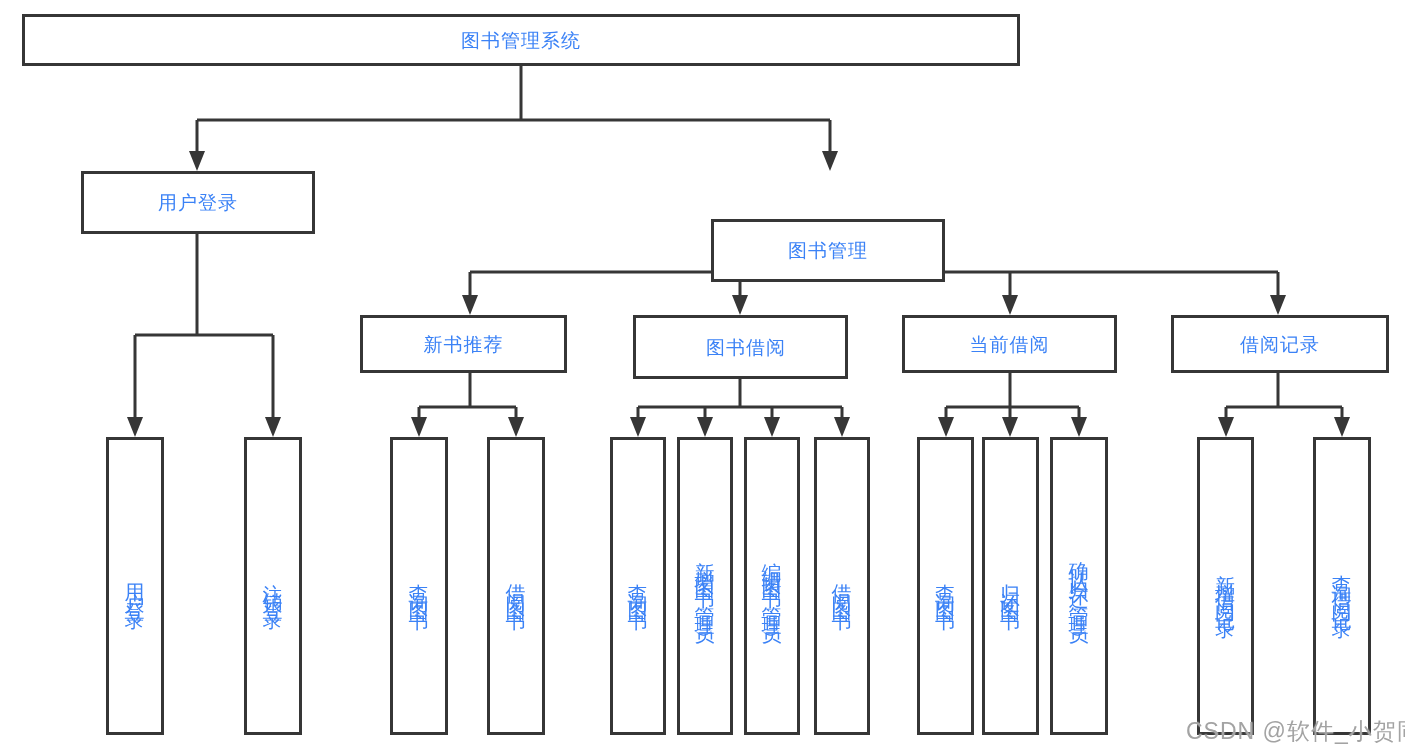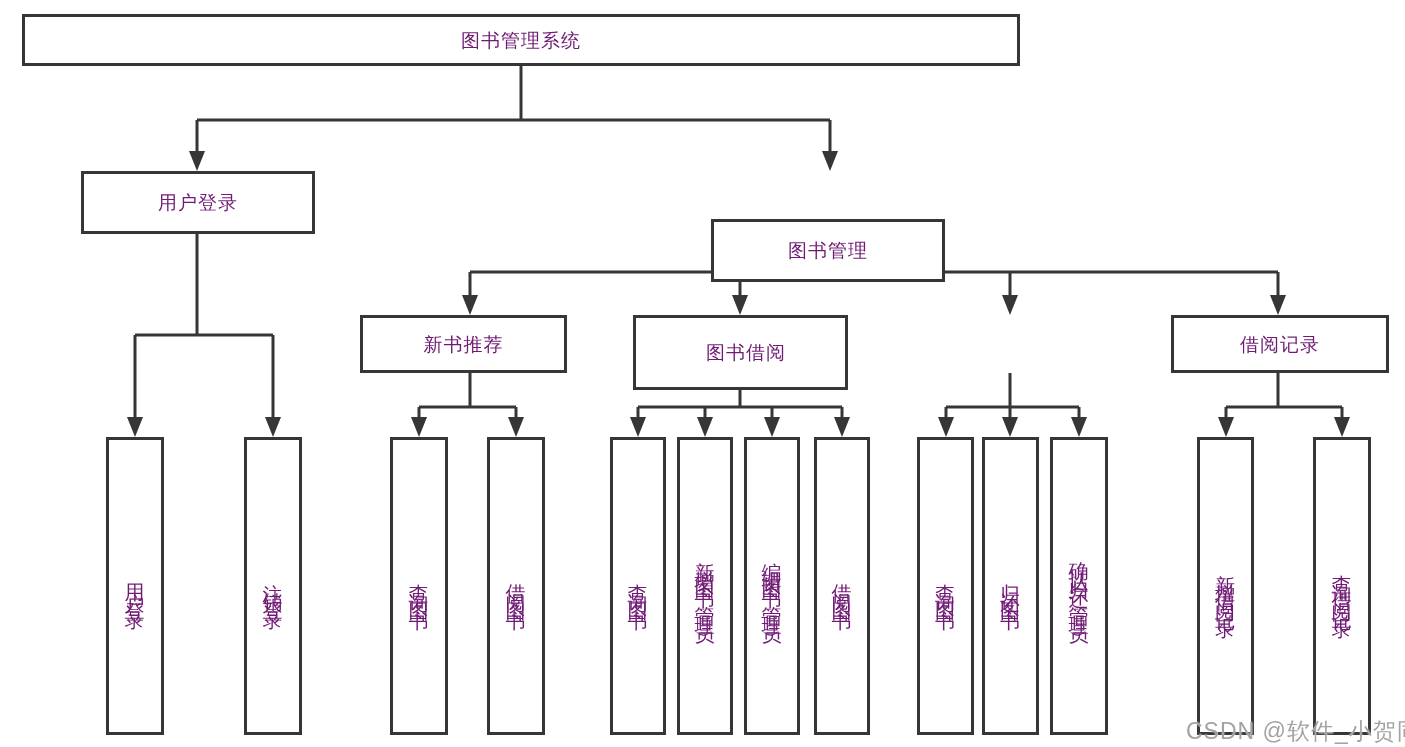--- a/index.html
+++ b/index.html
@@ -18,21 +18,21 @@
     width: 1405px; height: 747px;
     pointer-events: none;
   }
   .box {
     position: absolute;
     border: 3px solid #363636;
     background: #ffffff;
     display: flex;
     align-items: center;
     justify-content: center;
-    color: #701a75;
+    color: #3b82f6;
     font-size: 19px;
     letter-spacing: 1px;
     line-height: 1;
   }
   .leaf span {
     writing-mode: vertical-rl;
     text-orientation: mixed;
     letter-spacing: 9px;
     line-height: 1;
     font-size: 20px;
@@ -93,22 +93,25 @@
   <div class="box" style="left:81px; top:171px; width:234px; height:63px;">
     <span>用户登录</span>
   </div>
   <div class="box" style="left:711px; top:171px; width:234px; height:63px;margin-top:48px;">
     <span>图书管理</span>
   </div>
 
   <div class="box" style="left:360px; top:315px; width:207px; height:58px;">
     <span>新书推荐</span>
   </div>
-  <div class="box" style="left:633px; top:315px; width:215px; height:75px;padding-left:11px;">
+  <div class="box" style="left:633px; top:315px; width:215px; height:64px;padding-left:11px;">
     <span>图书借阅</span>
+  </div>
+  <div class="box" style="left:902px; top:315px; width:215px; height:58px;">
+    <span>当前借阅</span>
   </div>
   <div class="box" style="left:1171px; top:315px; width:218px; height:58px;">
     <span>借阅记录</span>
   </div>
 
   <div class="box leaf" style="left:106px; top:437px; width:58px; height:298px;">
     <span>用户登录</span>
   </div>
   <div class="box leaf" style="left:244px; top:437px; width:58px; height:298px;">
     <span>注销登录</span>

